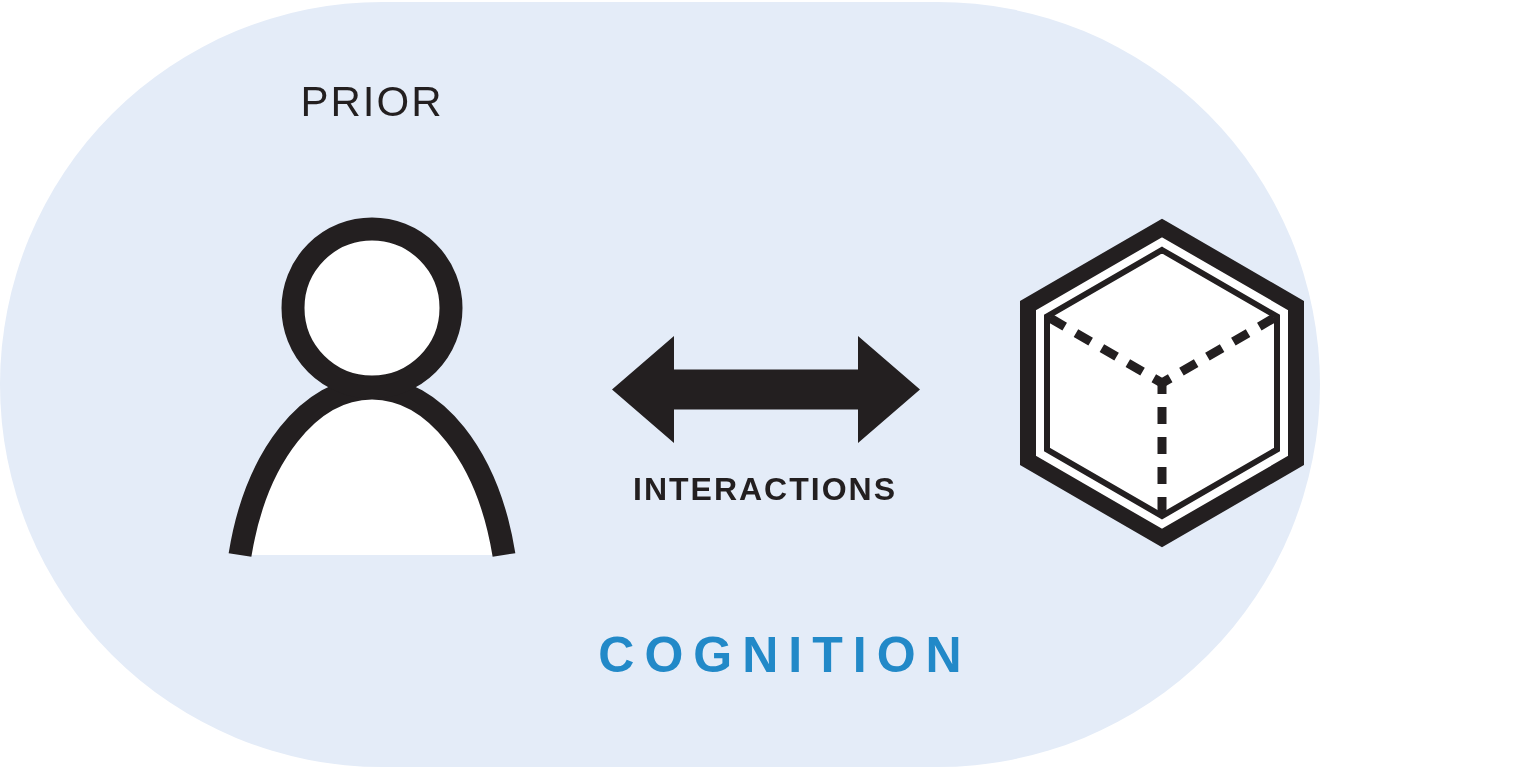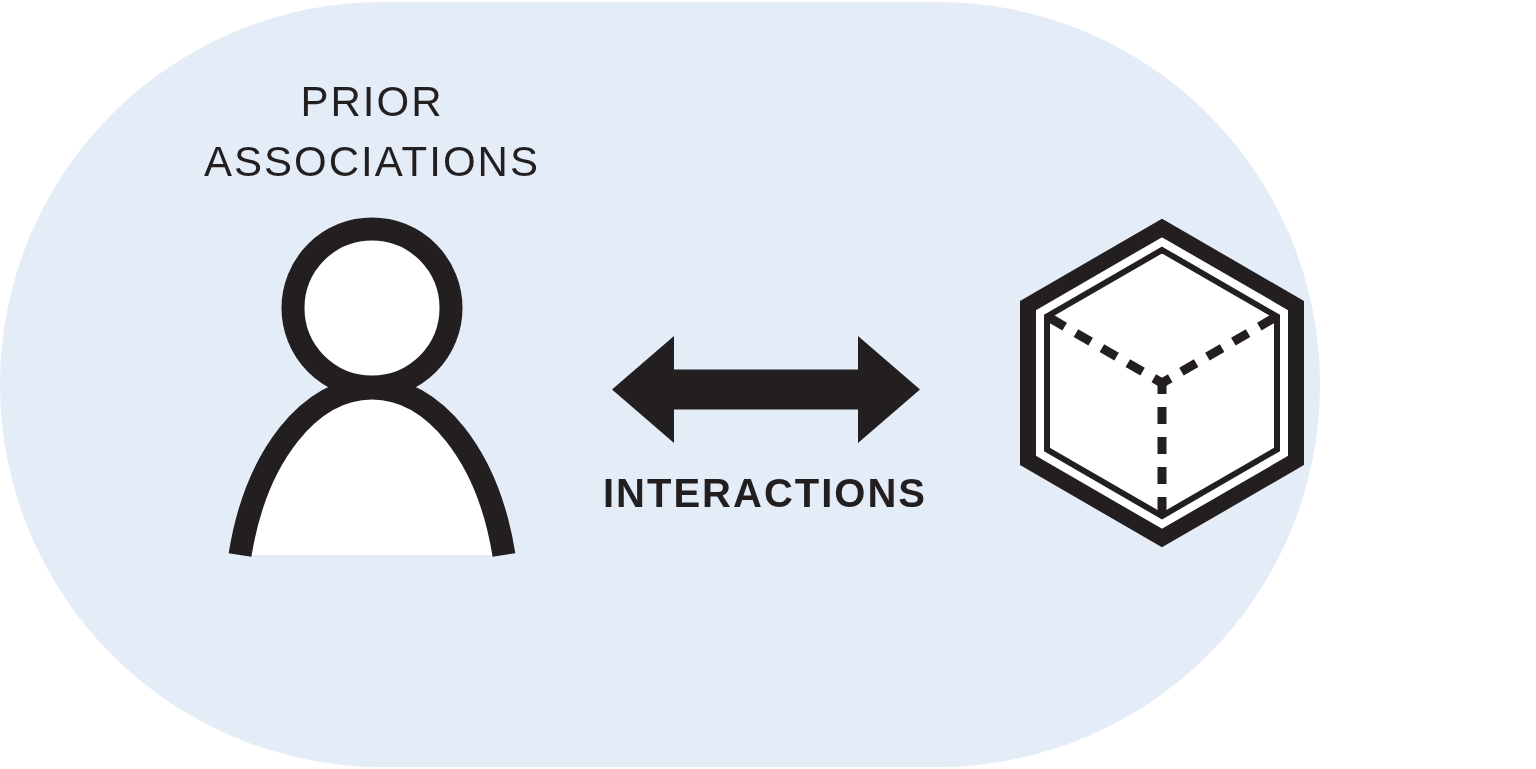--- a/index.html
+++ b/index.html
@@ -32,21 +32,21 @@
     line-height:60px;
     white-space:nowrap;
   }
   .label-left{left:72px;top:72px;width:600px;}
   .label-right{left:840px;top:72px;width:600px;}
   .arrow-label{
     position:absolute;
     left:465px;top:471px;width:600px;
     text-align:center;
     color:var(--ink);
-    font-size:40px;
+    font-size:32px;
     font-weight:700;
     letter-spacing:2px;
     white-space:nowrap;
   }
   .cognition-label{
     position:absolute;
     left:485px;top:626px;width:600px;
     text-align:center;
     color:var(--accent);
     font-size:50px;
@@ -61,21 +61,20 @@
 </style>
 </head>
 <body>
 
 <div class="canvas">
 
   <div class="blob"></div>
 
   <div class="label label-left">
     <div>PRIOR</div>
-    <div>ASSOCIATIONS</div>
   </div>
 
   <div class="label label-right">
   </div>
 
   <svg class="icon-person" viewBox="0 0 300 355" aria-hidden="true">
     <path d="M18,343 C34,244 88,176 150,176 C212,176 266,244 282,343" fill="#ffffff" stroke="#231f20" stroke-width="23" stroke-linecap="butt"></path>
     <circle cx="150" cy="96" r="79" fill="#ffffff" stroke="#231f20" stroke-width="23"></circle>
   </svg>
 
@@ -88,14 +87,15 @@
   <svg class="icon-cube" viewBox="0 0 300 330" aria-hidden="true">
     <polygon points="150,10 284,87.5 284,242.5 150,320 16,242.5 16,87.5" fill="#ffffff" stroke="#231f20" stroke-width="16" stroke-linejoin="miter"></polygon>
     <polygon points="150,32 265,98.5 265,231.5 150,298 35,231.5 35,98.5" fill="#ffffff" stroke="#231f20" stroke-width="6" stroke-linejoin="miter"></polygon>
     <g stroke="#231f20" stroke-width="9" stroke-dasharray="17 13" fill="none">
       <line x1="38" y1="100" x2="150" y2="165"></line>
       <line x1="262" y1="100" x2="150" y2="165"></line>
       <line x1="150" y1="296" x2="150" y2="165"></line>
     </g>
   </svg>
 
+  <div class="cognition-label">COGNITION</div>
 
 </div>
 
 </body></html>

